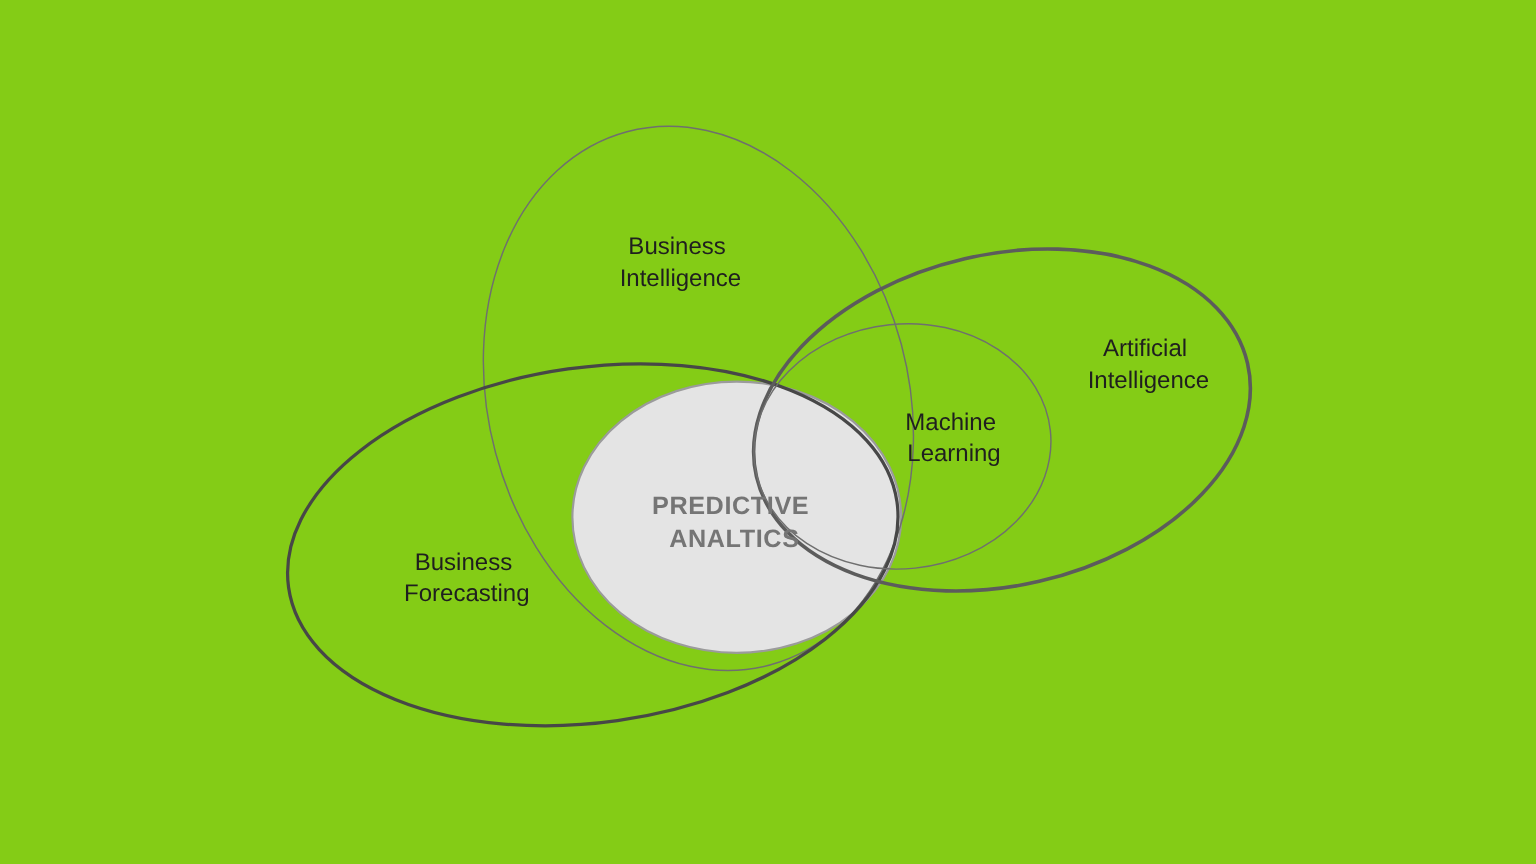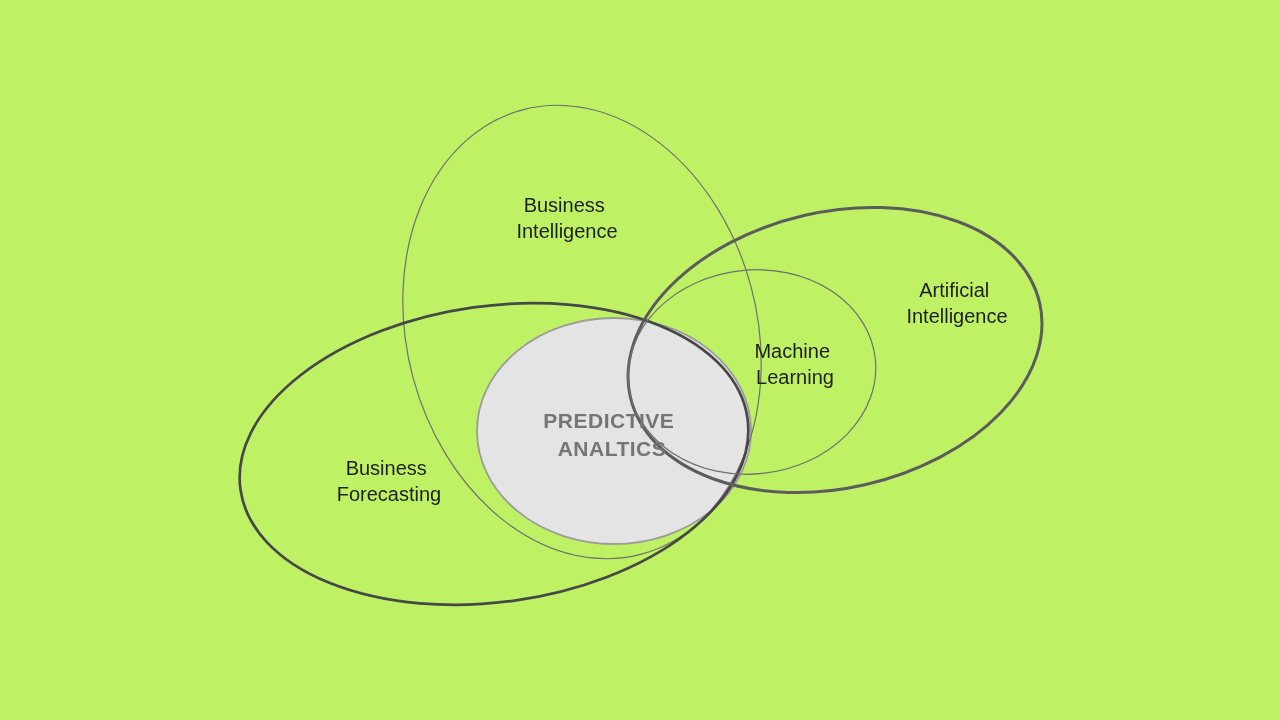--- a/index.html
+++ b/index.html
@@ -7,21 +7,21 @@
     padding: 0;
     background: #ffffff;
     width: 1280px;
     height: 720px;
     overflow: hidden;
   }
   .slide {
     position: relative;
     width: 1280px;
     height: 720px;
-    background: #bef264;
+    background: #84cc16;
     font-family: "Liberation Sans", sans-serif;
   }
   svg { display: block; }
 
   .ellipse-thin {
     fill: none;
     stroke: #6f6f6f;
     stroke-width: 1.2;
   }
   .ellipse-thick-dark {

